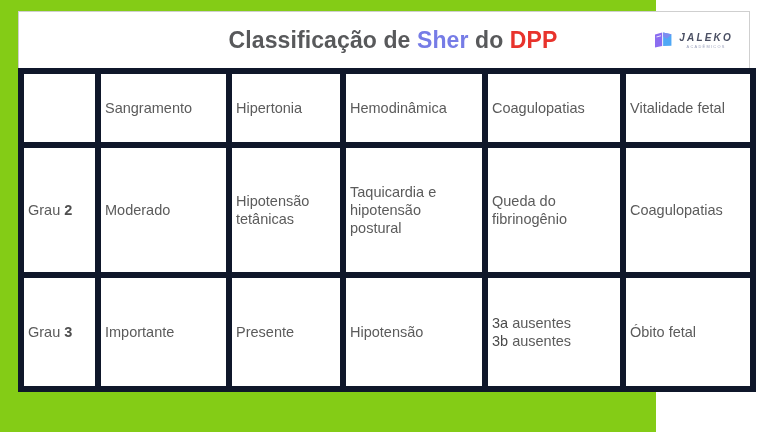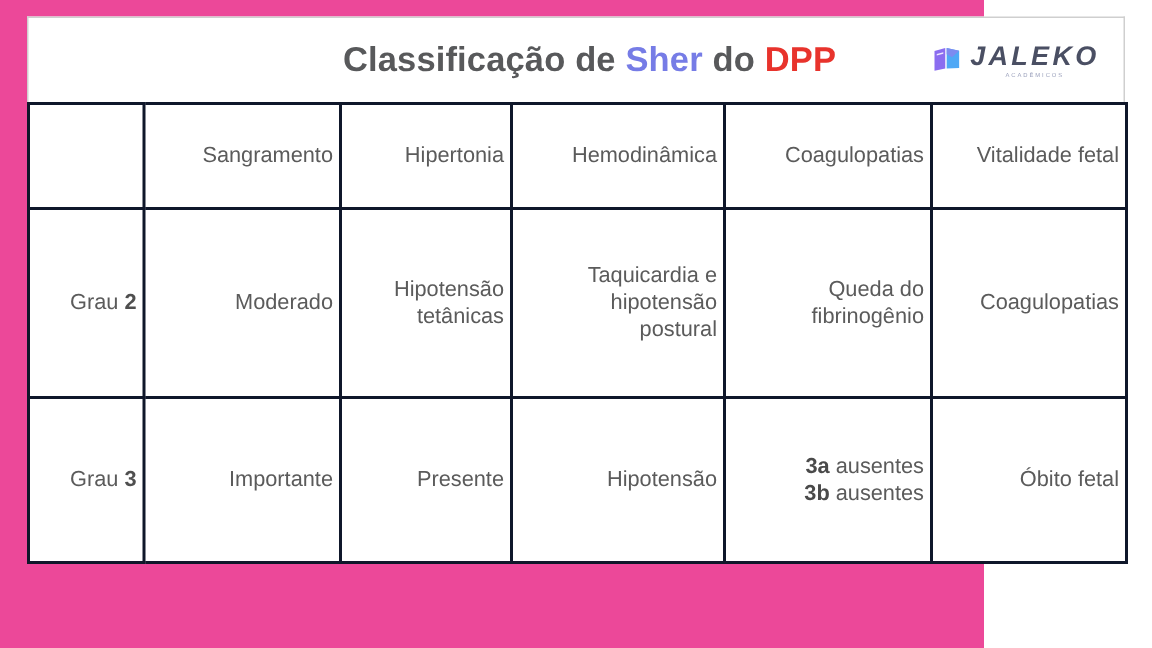--- a/index.html
+++ b/index.html
@@ -11,21 +11,21 @@
     width: 768px;
     height: 432px;
     font-family: "Liberation Sans", "DejaVu Sans", sans-serif;
     overflow: hidden;
   }
 
   .slide {
     position: relative;
     width: 656px;
     height: 432px;
-    background: #ec4899;
+    background: #84cc16;
     box-sizing: border-box;
   }
 
   
   .title-bar {
     position: absolute;
     left: 18px;
     top: 11px;
     width: 732px;
     height: 57px;
@@ -68,21 +68,21 @@
     flex: none;
     display: block;
   }
   .logo-words {
     display: flex;
     flex-direction: column;
     align-items: center;
     line-height: 1;
   }
   .logo-name {
-    font-size: 18px;
+    font-size: 10px;
     font-style: italic;
     font-weight: bold;
     letter-spacing: 2.2px;
     color: #4a4f63;
   }
   .logo-sub {
     font-size: 3.9px;
     letter-spacing: 1.3px;
     color: #9aa0bb;
     margin-top: 2px;
@@ -92,23 +92,23 @@
   .grid {
     position: absolute;
     left: 18px;
     top: 68px;
     width: 732px;
     border-collapse: collapse;
     table-layout: fixed;
     background: #ffffff;
   }
   .grid td {
-    border: 2px solid #0f172a;
+    border: 6px solid #0f172a;
     color: #5b5b5b;
-    text-align: right;
+    text-align: left;
     vertical-align: middle;
     padding: 2px 4px;
     font-size: 14.5px;
     line-height: 1.25;
     font-weight: normal;
   }
 
   .col-label { width: 77px; }
   .col-1 { width: 131px; }
   .col-2 { width: 114px; }
@@ -116,21 +116,21 @@
   .col-4 { width: 138px; }
   .col-5 { width: 130px; }
 
   tr.row-head td { height: 64px; }
   tr.row-g1 td   { height: 65px; }
   tr.row-g2 td   { height: 120px; }
   tr.row-g3 td   { height: 104px; }
 
   .cell-label { white-space: nowrap; }
   .cell-label b { font-weight: bold; color: #4f4f4f; }
-  .sub-em { font-weight: bold; color: #4a4a4a; }
+  .sub-em { font-weight: normal; color: #4a4a4a; }
   .stack-line { display: block; }
 </style>
 </head>
 <body>
 
 <div class="slide">
 
   <div class="title-bar">
     <div class="title-text">
       <span>Classificação de </span><span class="kw-blue">Sher</span><span> do </span><span class="kw-red">DPP</span>

